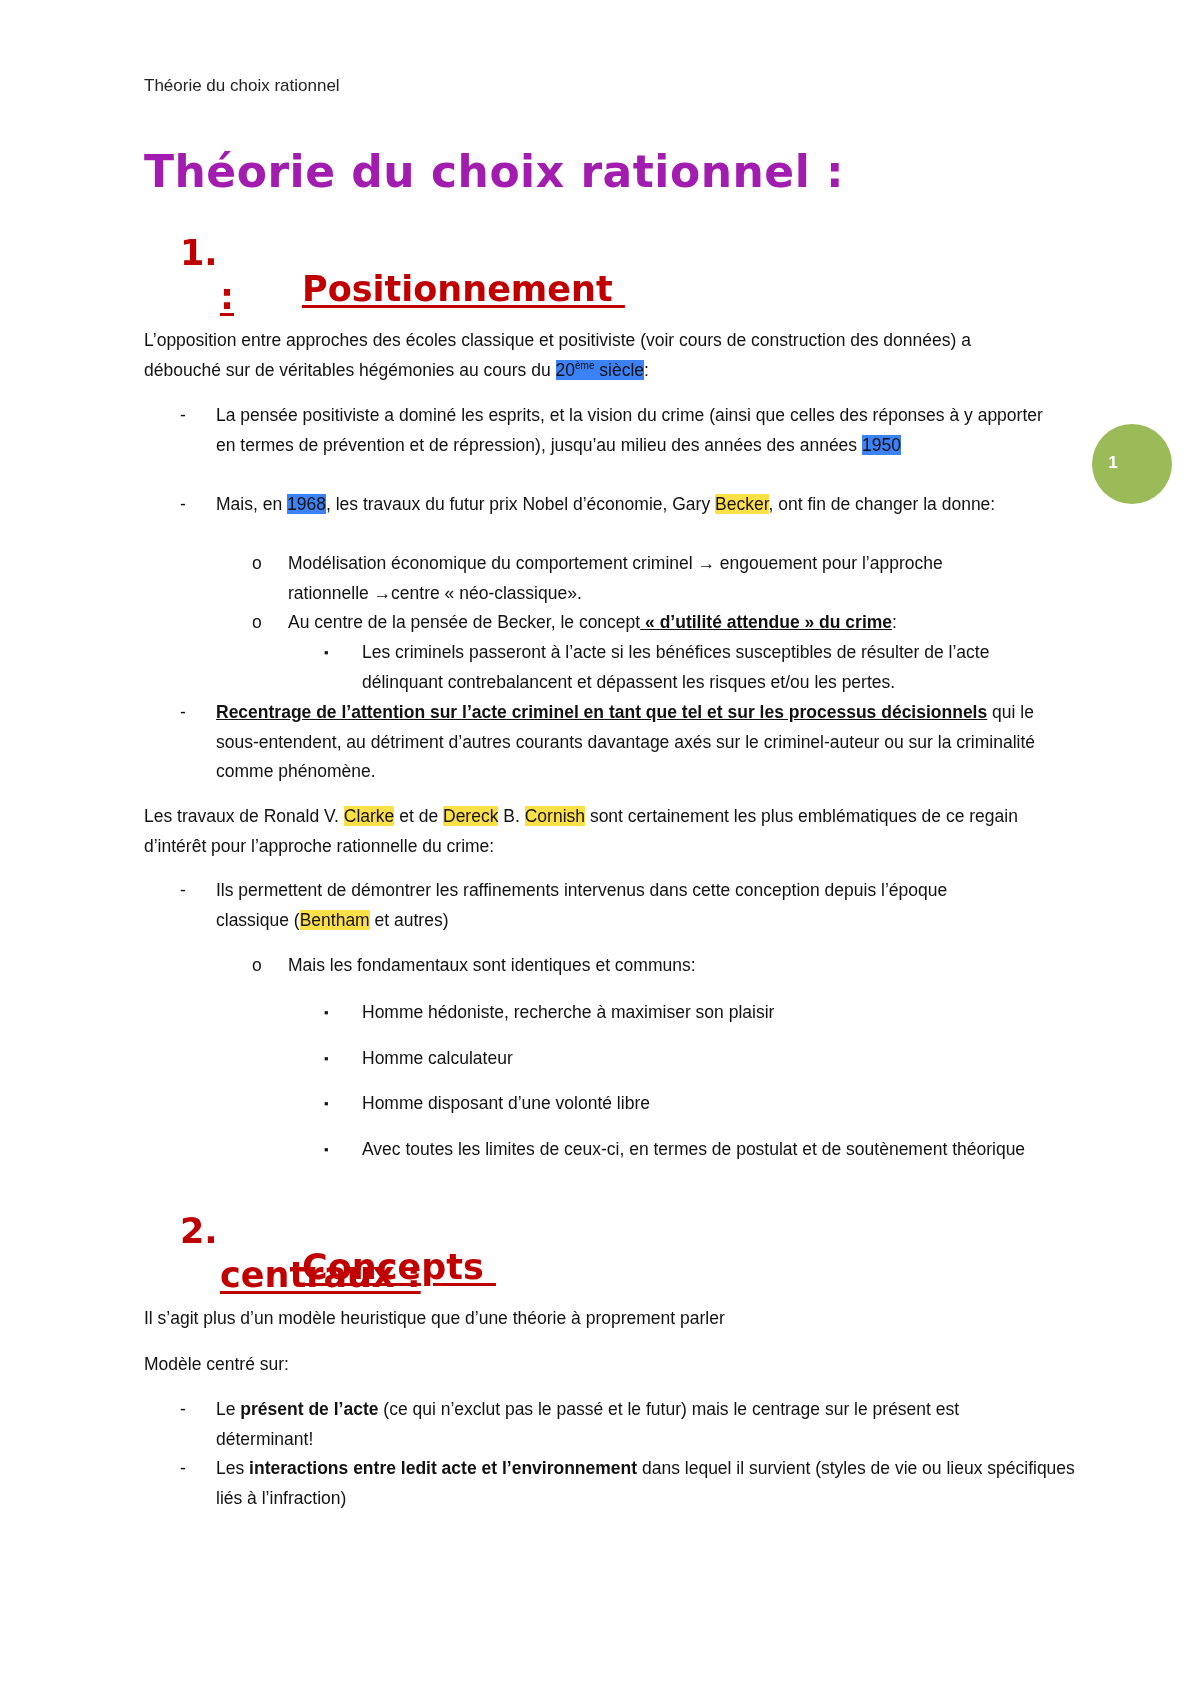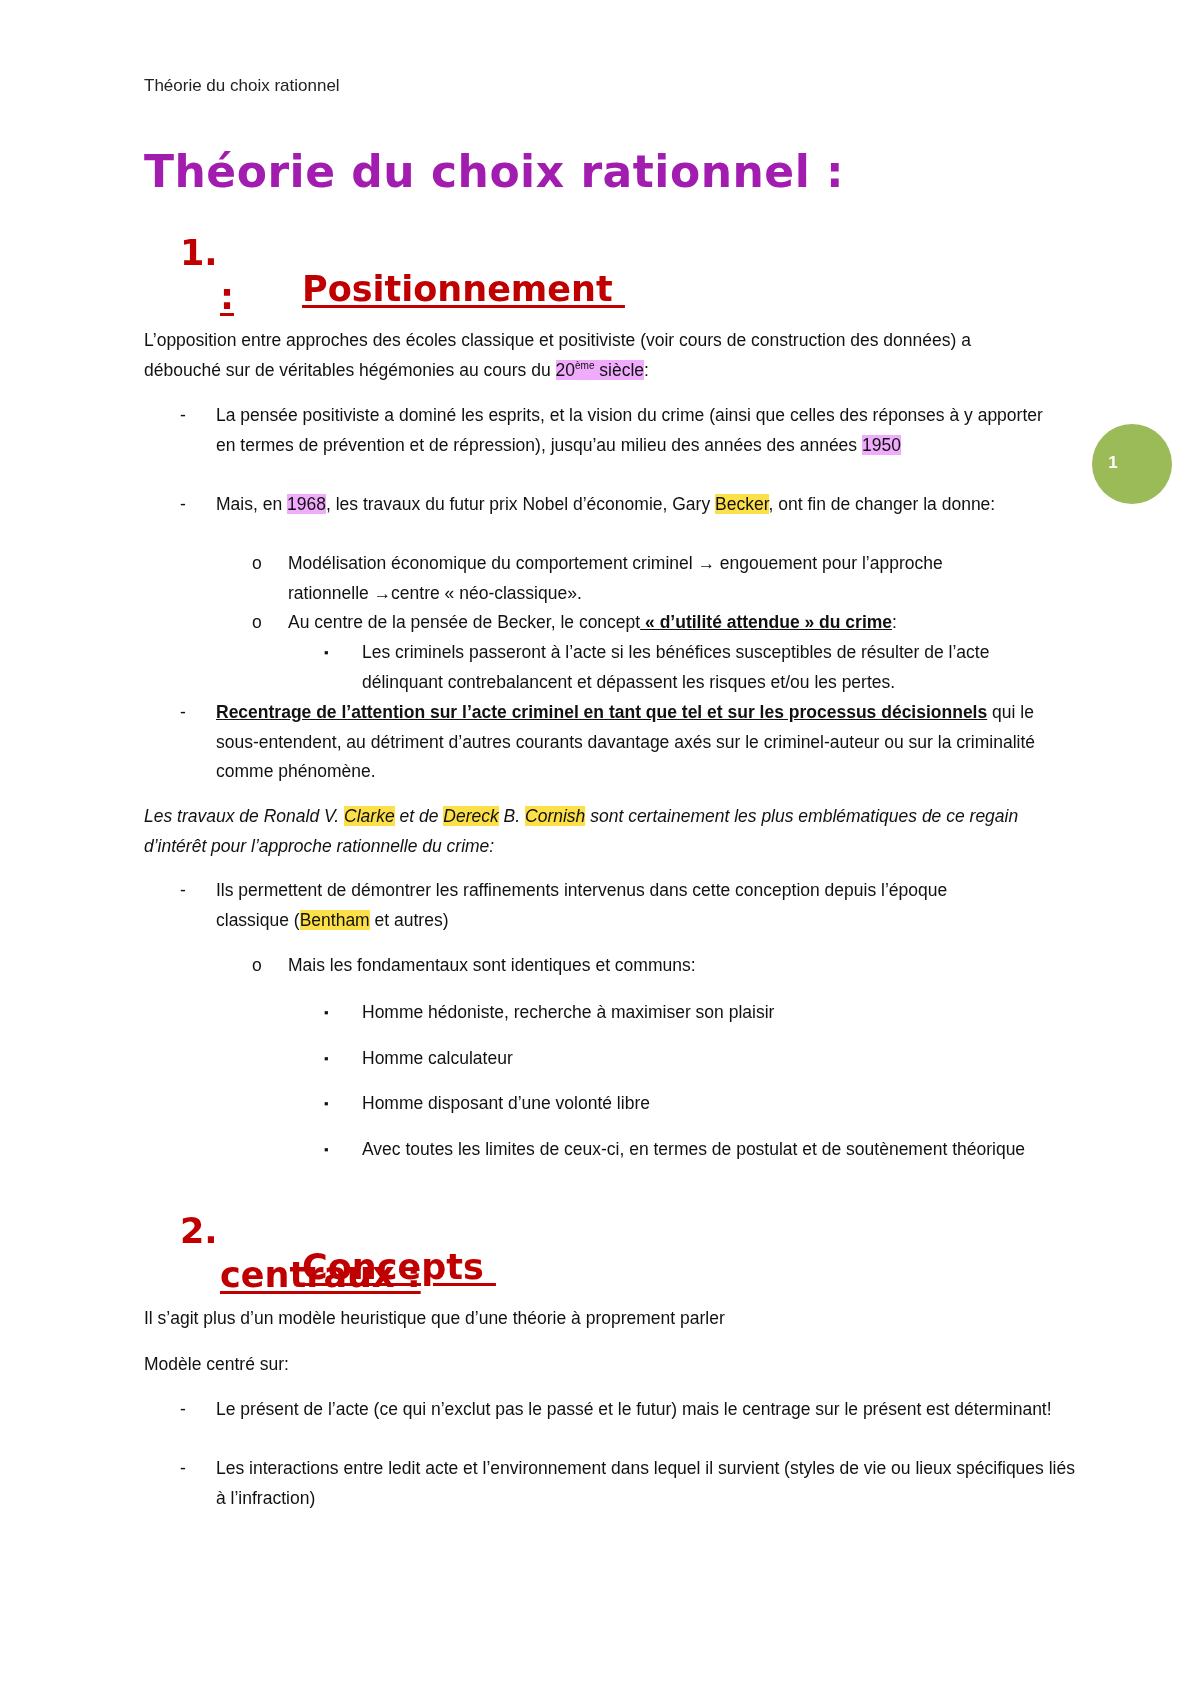--- a/index.html
+++ b/index.html
@@ -30,24 +30,24 @@
     .h1 .line2 { position: absolute; left: 40px; top: 44px; white-space: pre; }
 
     .para {
       position: absolute; left: 144px; width: 920px;
       font-size: 17.5px; line-height: 29.5px; color: #111;
     }
     .item {
       position: absolute; font-size: 17.5px; line-height: 29.5px; color: #111;
     }
     .marker { position: absolute; top: 0; }
-    .hl-green { background: #f0abfc; }
+    .hl-green { background: #3b82f6; }
     .hl-cyan { background: #fde047; }
     .bu { font-weight: bold; text-decoration: underline; }
-    b { font-weight: normal; }
+    b { font-weight: bold; }
     sup { font-size: 10px; vertical-align: 7px; line-height: 0; }
 
     .page-badge {
       position: absolute; left: 1092px; top: 424px;
       width: 80px; height: 80px; border-radius: 50%;
       background: #9bbb59;
       color: #ffffff; font-weight: bold; font-size: 17px;
       display: flex; align-items: center; justify-content: center;
       box-sizing: border-box; padding-right: 38px; padding-bottom: 2px;
     }
@@ -94,21 +94,21 @@
   <div class="item" style="left:362px; top:638px; width:690px;">
     <span class="marker" style="left:-38px; font-size:13px;">▪</span>
     <span>Les criminels passeront à l’acte si les bénéfices susceptibles de résulter de l’acte délinquant contrebalancent et dépassent les risques et/ou les pertes.</span>
   </div>
 
   <div class="item" style="left:216px; top:698px; width:860px;">
     <span class="marker" style="left:-36px;">-</span>
     <span class="bu">Recentrage de l’attention sur l’acte criminel en tant que tel et sur les processus décisionnels</span><span> qui le sous-entendent, au détriment d’autres courants davantage axés sur le criminel-auteur ou sur la criminalité comme phénomène.</span>
   </div>
 
-  <div class="para" style="top:802px; width:920px;font-style:italic;">
+  <div class="para" style="top:802px; width:920px;">
     <span>Les travaux de Ronald V. </span><span class="hl-cyan">Clarke</span><span> et de </span><span class="hl-cyan">Dereck</span><span> B. </span><span class="hl-cyan">Cornish</span><span> sont certainement les plus emblématiques de ce regain d’intérêt pour l’approche rationnelle du crime:</span>
   </div>
 
   <div class="item" style="left:216px; top:876px; width:800px;">
     <span class="marker" style="left:-36px;">-</span>
     <span>Ils permettent de démontrer les raffinements intervenus dans cette conception depuis l’époque classique (</span><span class="hl-cyan">Bentham</span><span> et autres)</span>
   </div>
 
   <div class="item" style="left:288px; top:951px; width:720px;">
     <span class="marker" style="left:-36px;">o</span>

